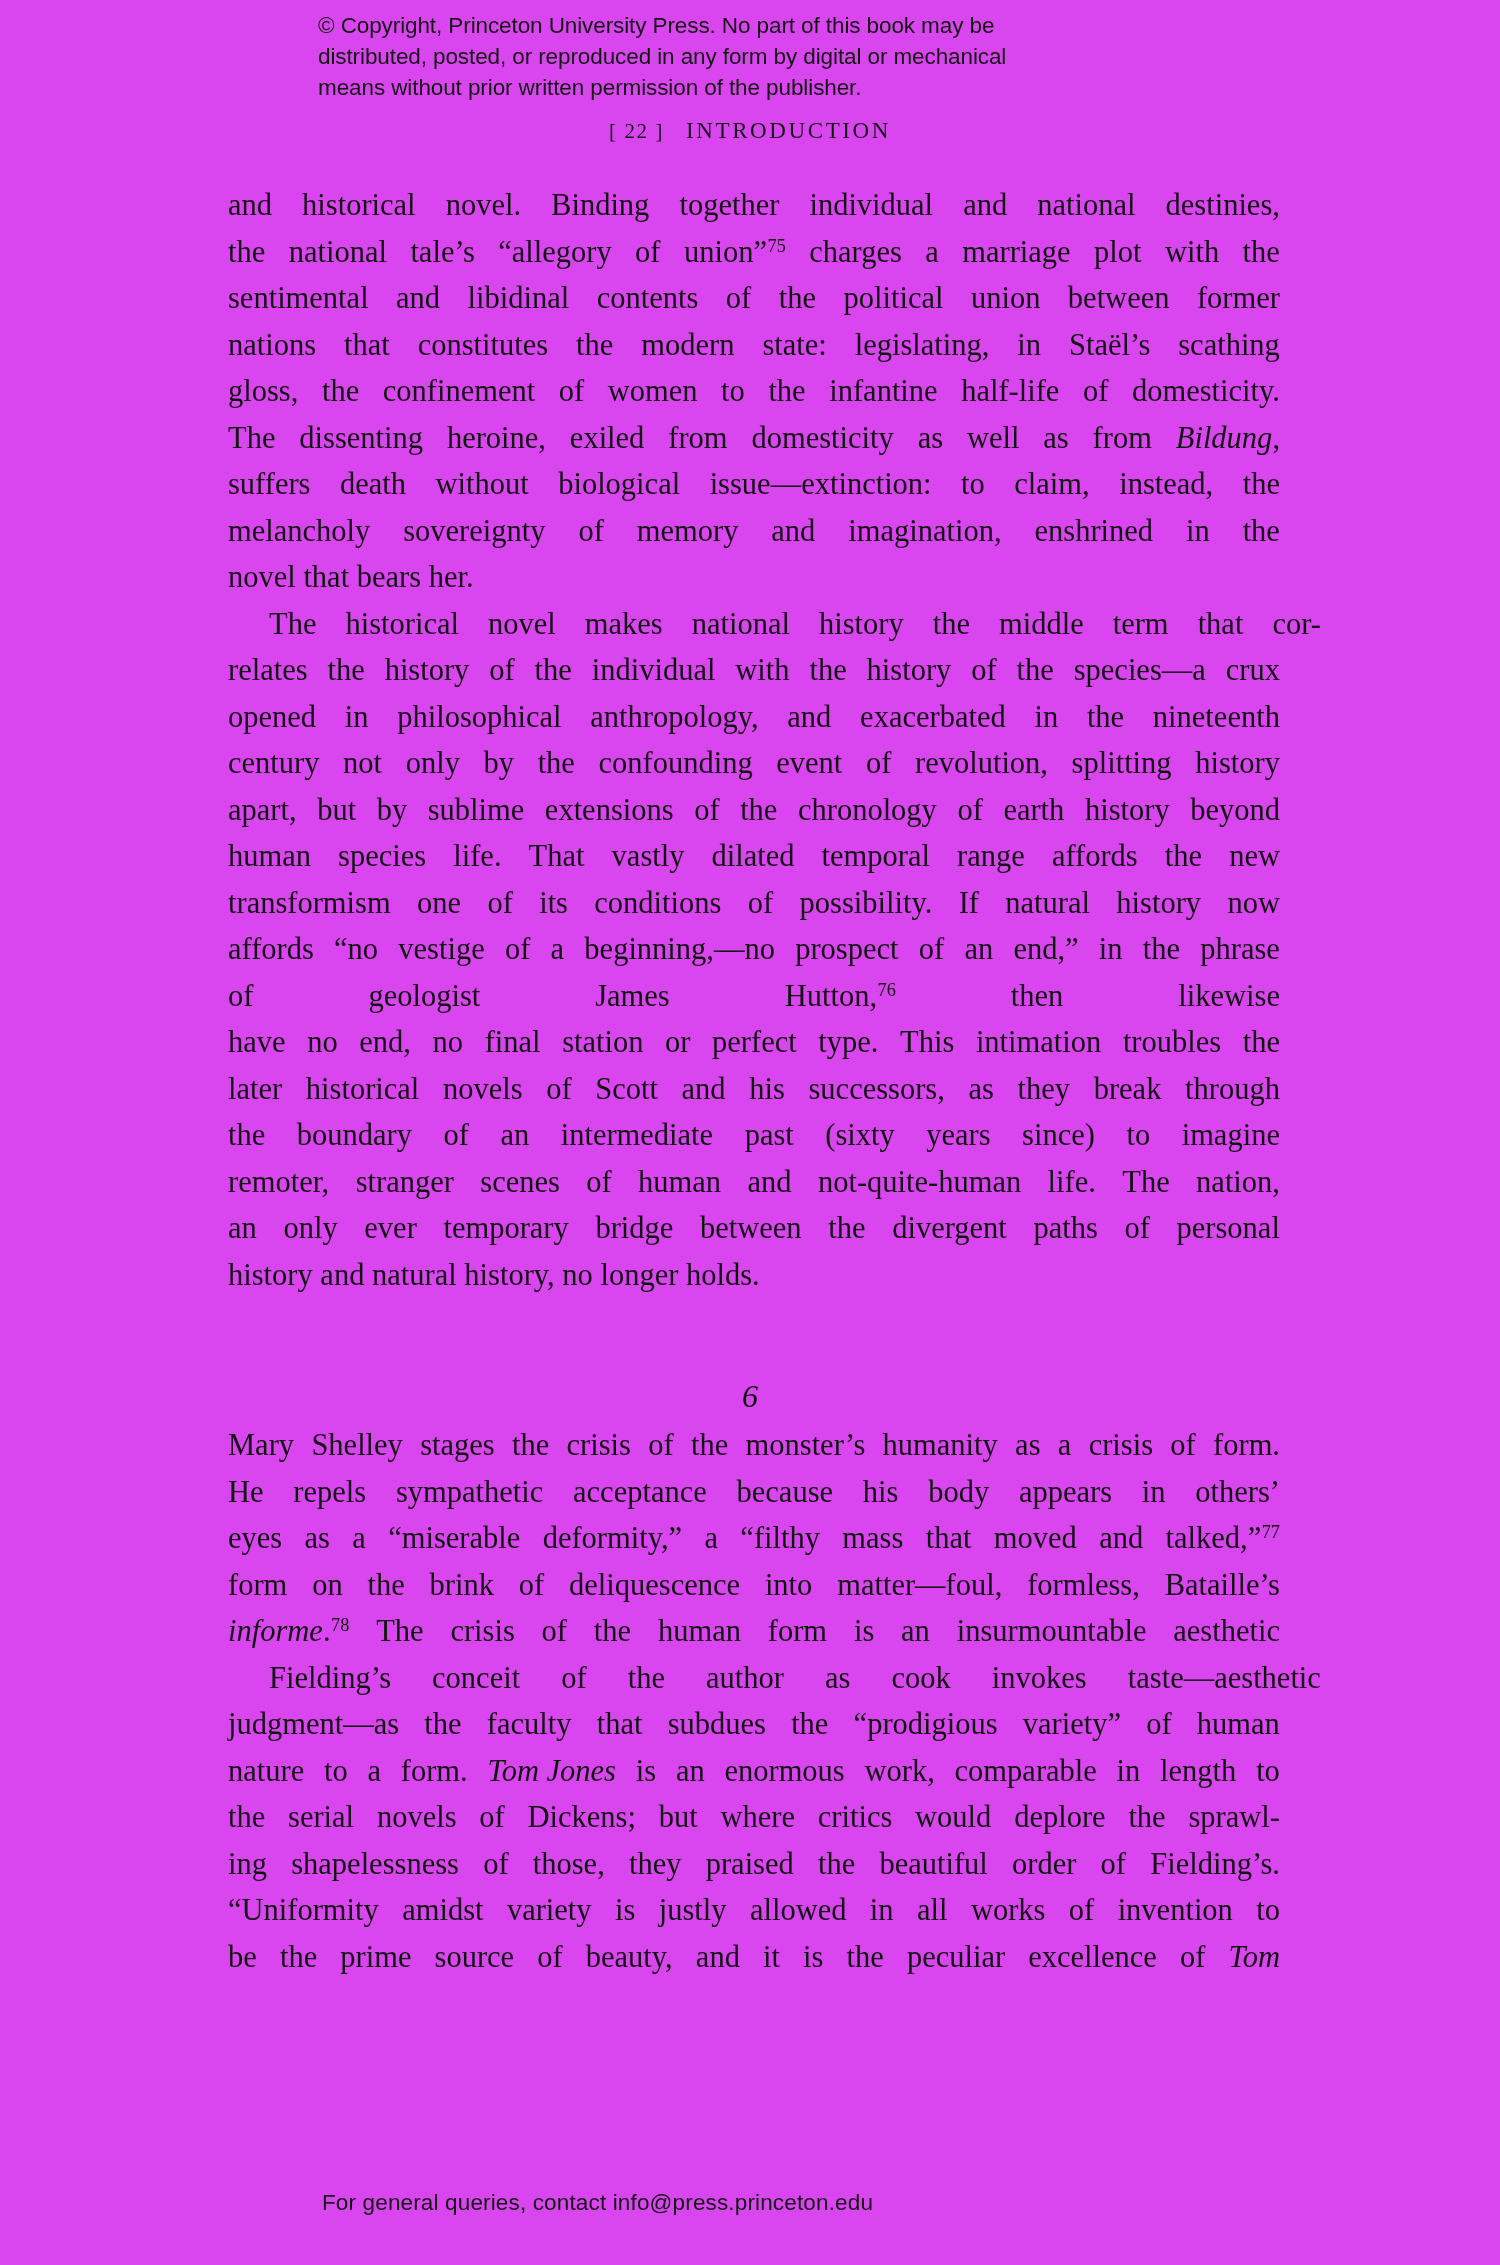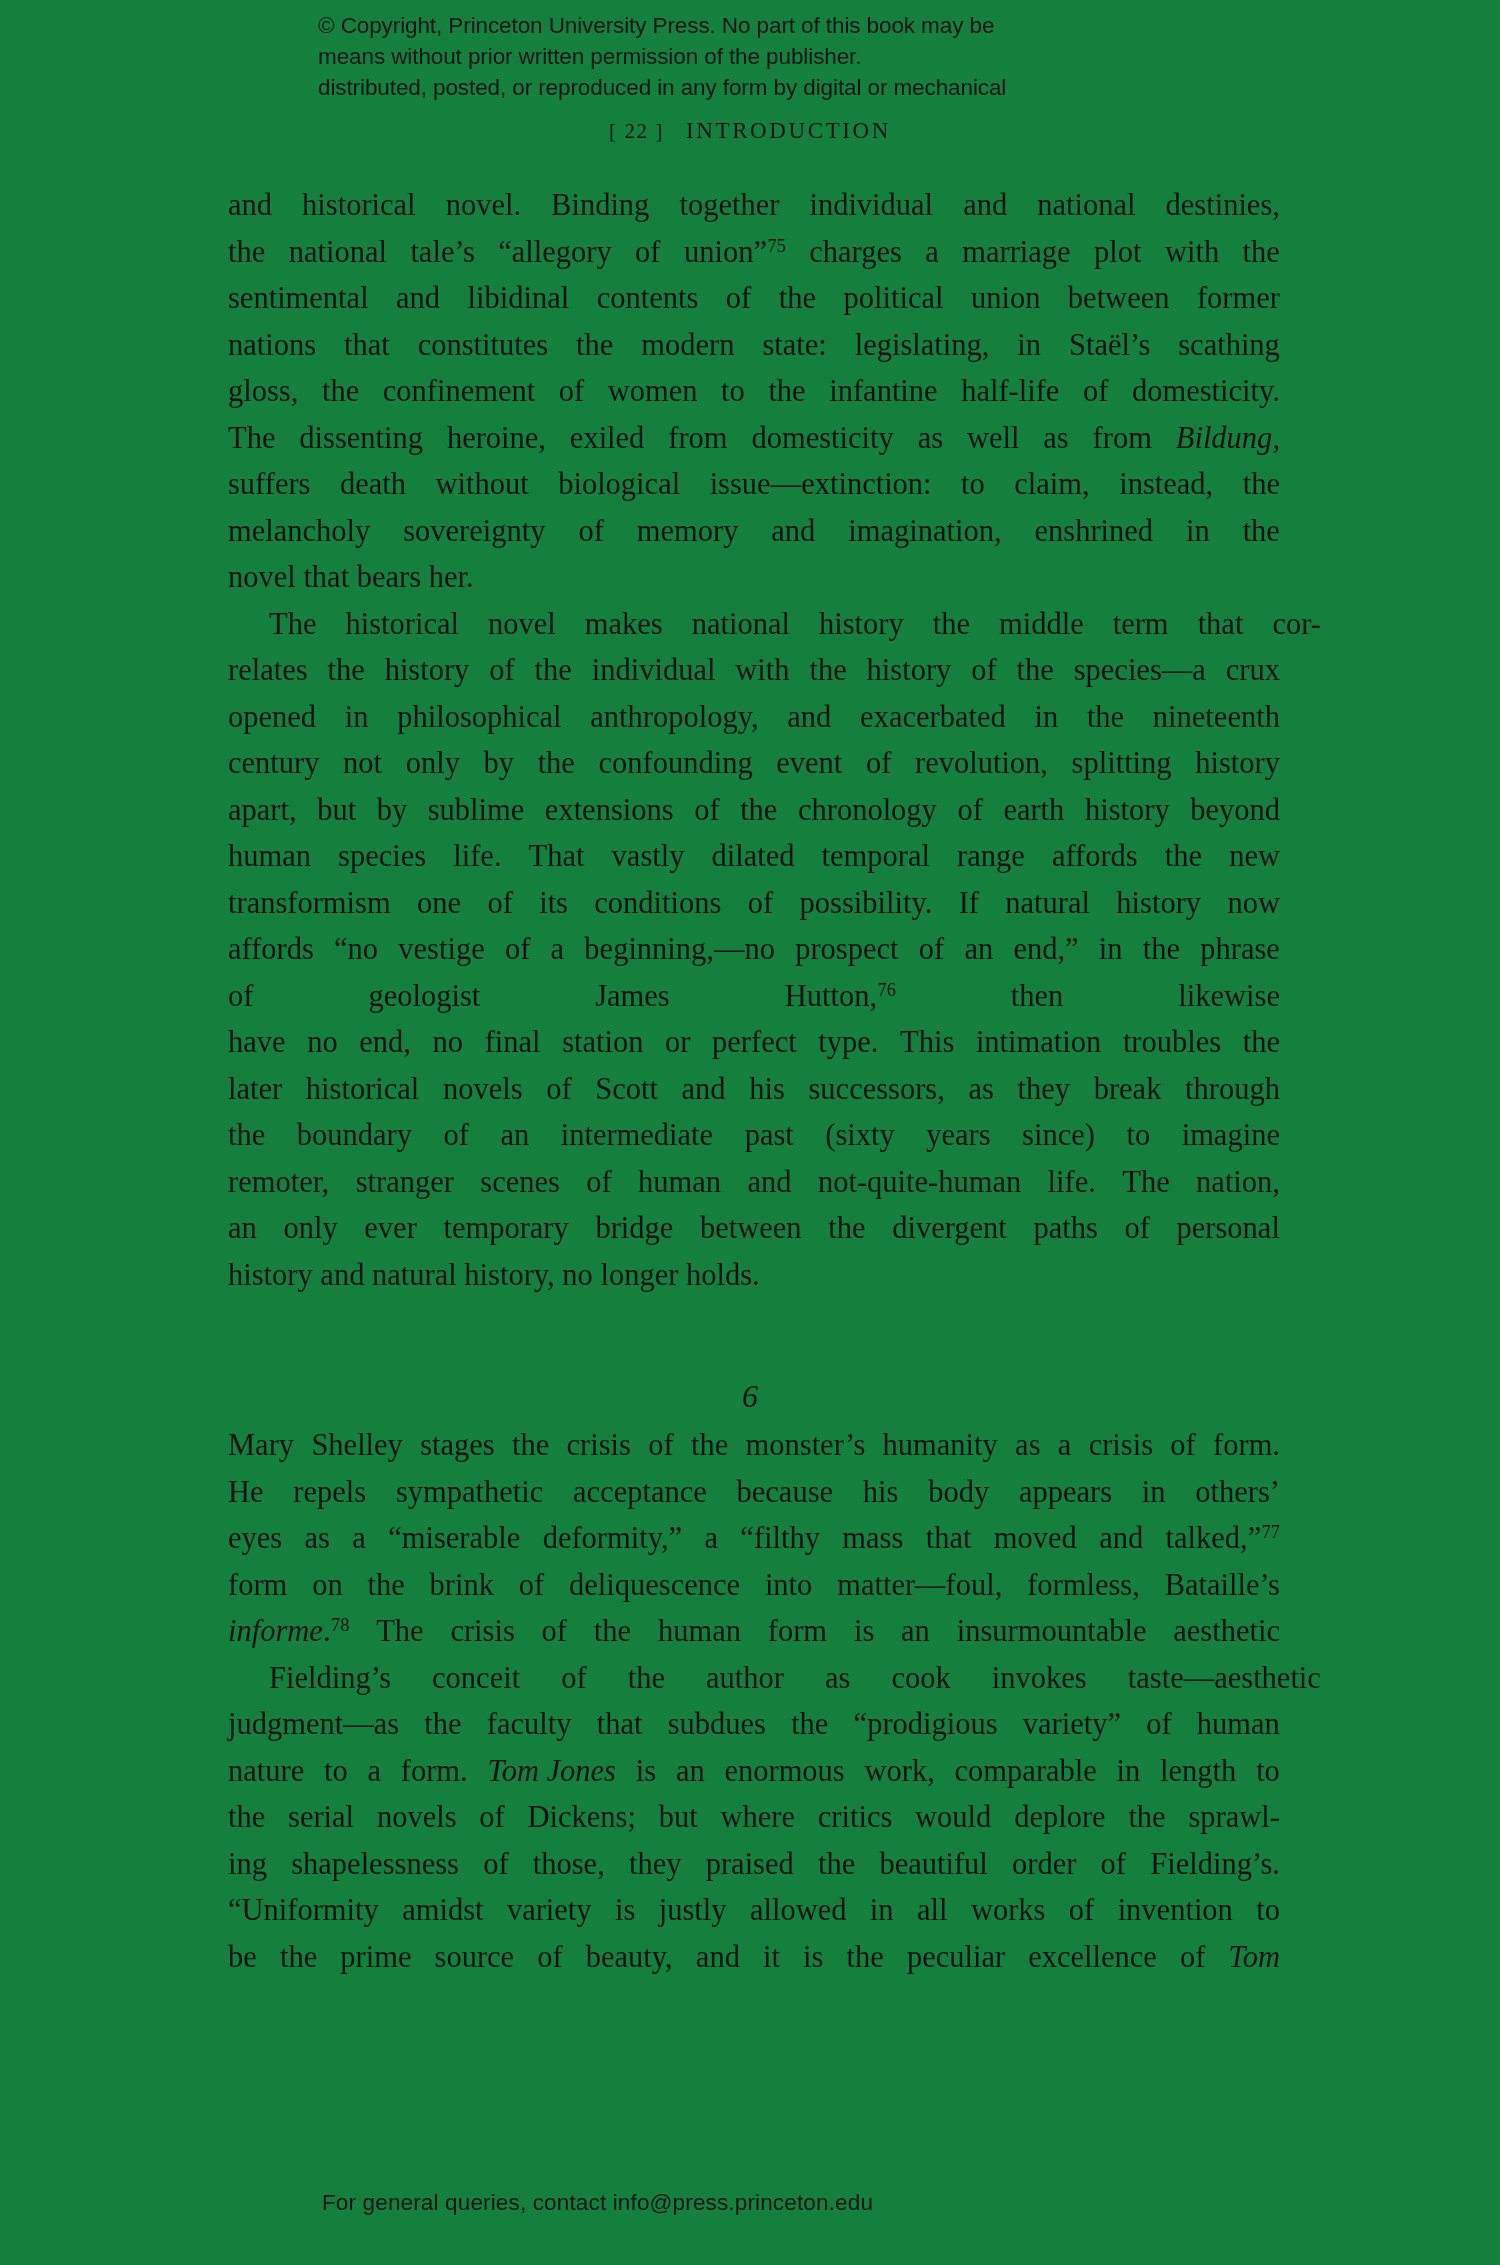--- a/index.html
+++ b/index.html
@@ -4,21 +4,21 @@
 <style>
   html, body {
     margin: 0;
     padding: 0;
     background: #ffffff;
   }
   .page {
     position: relative;
     width: 1500px;
     height: 2265px;
-    background: #15803d;
+    background: #d946ef;
     margin: 0 auto;
     overflow: hidden;
   }
 
   
   .copyright {
     position: absolute;
     left: 318px;
     top: 10px;
     width: 880px;
@@ -114,22 +114,22 @@
     letter-spacing: 0.15px;
   }
 </style>
 </head>
 <body>
 
 <div class="page">
 
   <div class="copyright">
     <div>© Copyright, Princeton University Press. No part of this book may be</div>
+    <div>distributed, posted, or reproduced in any form by digital or mechanical</div>
     <div>means without prior written permission of the publisher.</div>
-    <div>distributed, posted, or reproduced in any form by digital or mechanical</div>
   </div>
 
   <div class="running-head">
     <span class="folio">[ 22 ]</span><span class="rh-title">INTRODUCTION</span>
   </div>
 
   <div class="body-block">
 
     <div>
       <span class="ln just">

